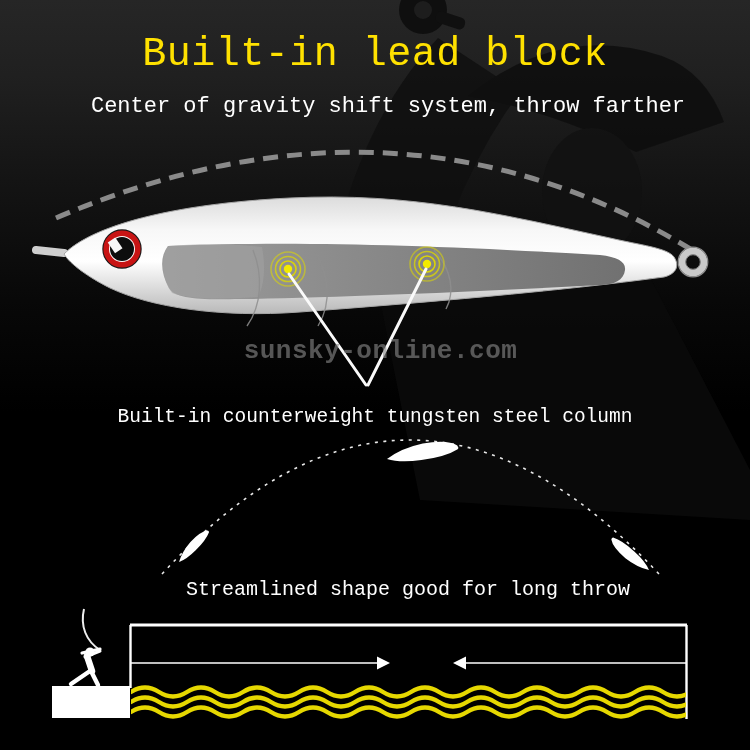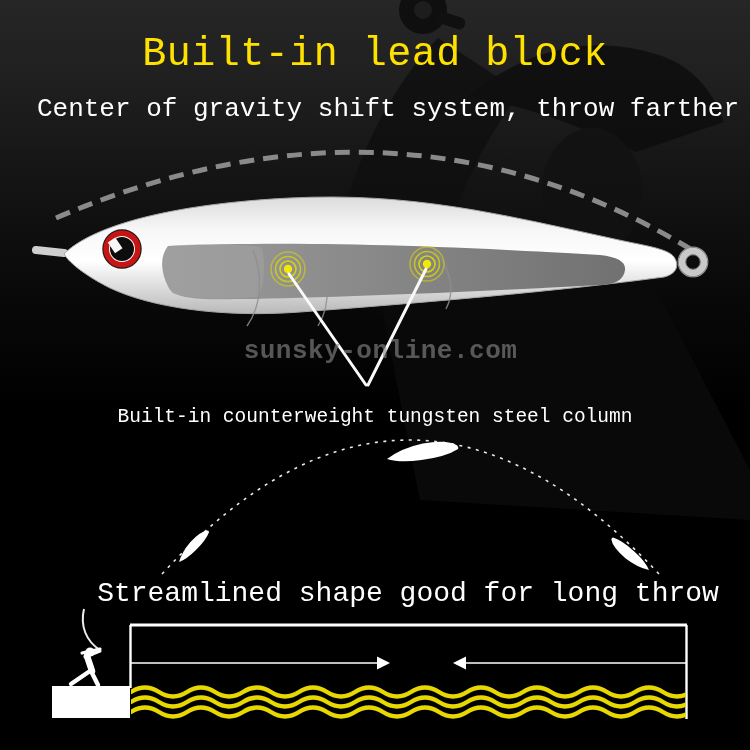--- a/index.html
+++ b/index.html
@@ -18,27 +18,27 @@
   .bg-gradient{
     position:absolute;inset:0;
     background:linear-gradient(180deg,#262626 0%,#202020 10%,#141414 24%,#080808 40%,#000 55%);
   }
   .gfx{position:absolute;left:0;top:0;}
   .txt{position:absolute;text-align:center;color:#fff;}
   .title{
     left:0;right:0;top:30px;font-size:40px;line-height:50px;
     color:var(--title-yellow);letter-spacing:.5px;
   }
-  .subtitle{left:0;right:0;top:94px;font-size:26px;padding-left:26px;}
+  .subtitle{left:0;right:0;top:94px;font-size:22px;padding-left:26px;}
   .watermark{
     left:11px;right:0;top:336px;font-size:26px;font-weight:700;
     color:#8a8a8a;opacity:.62;letter-spacing:.5px;text-align:center;
   }
   .caption-counterweight{left:0;right:0;top:406px;font-size:19.5px;}
-  .caption-trajectory{left:66px;right:0;top:578px;font-size:28px;}
+  .caption-trajectory{left:66px;right:0;top:578px;font-size:20px;}
   .distance{left:377px;width:86px;top:647px;font-size:27px;font-weight:700;letter-spacing:.5px;}
 </style>
 </head>
 <body>
 
 <div class="canvas">
   <div class="bg-gradient"></div>
 
   <svg class="gfx" width="750" height="750" viewBox="0 0 750 750">
     <defs>

